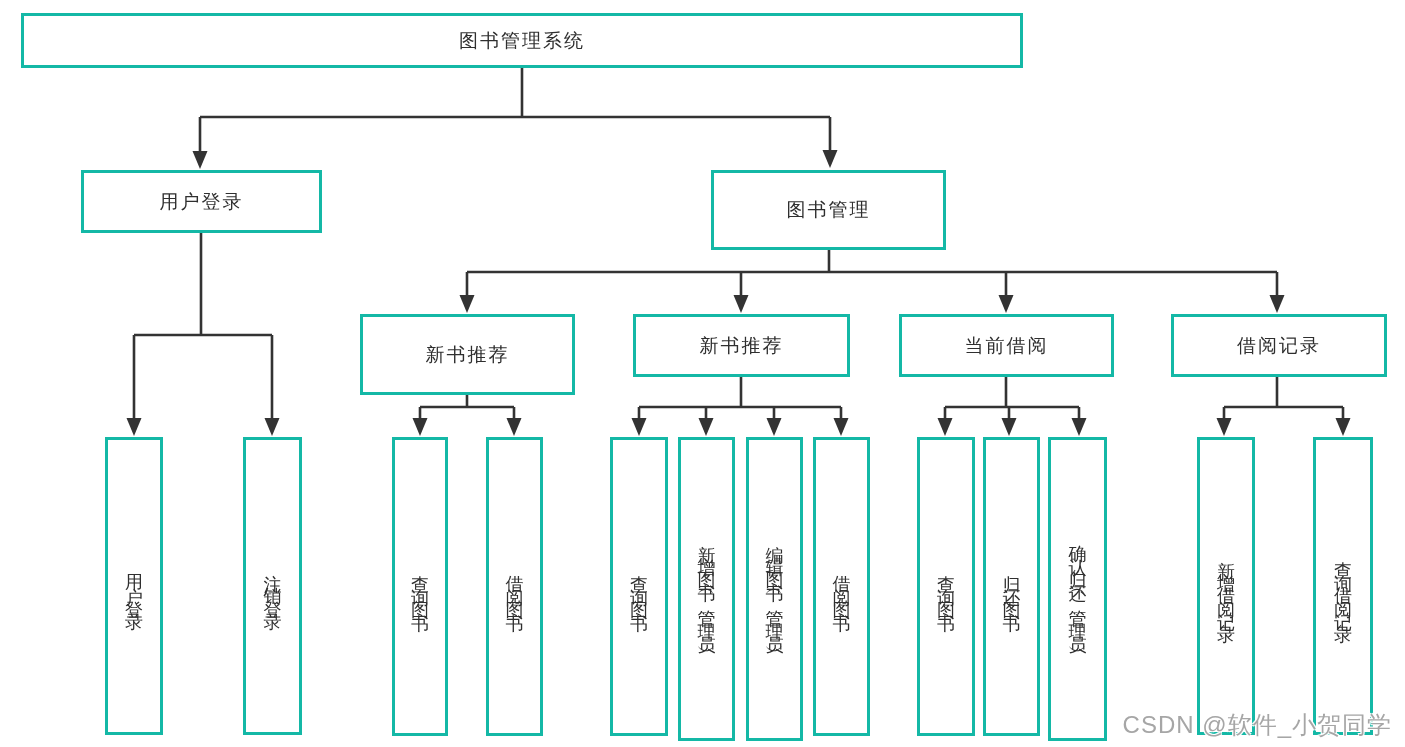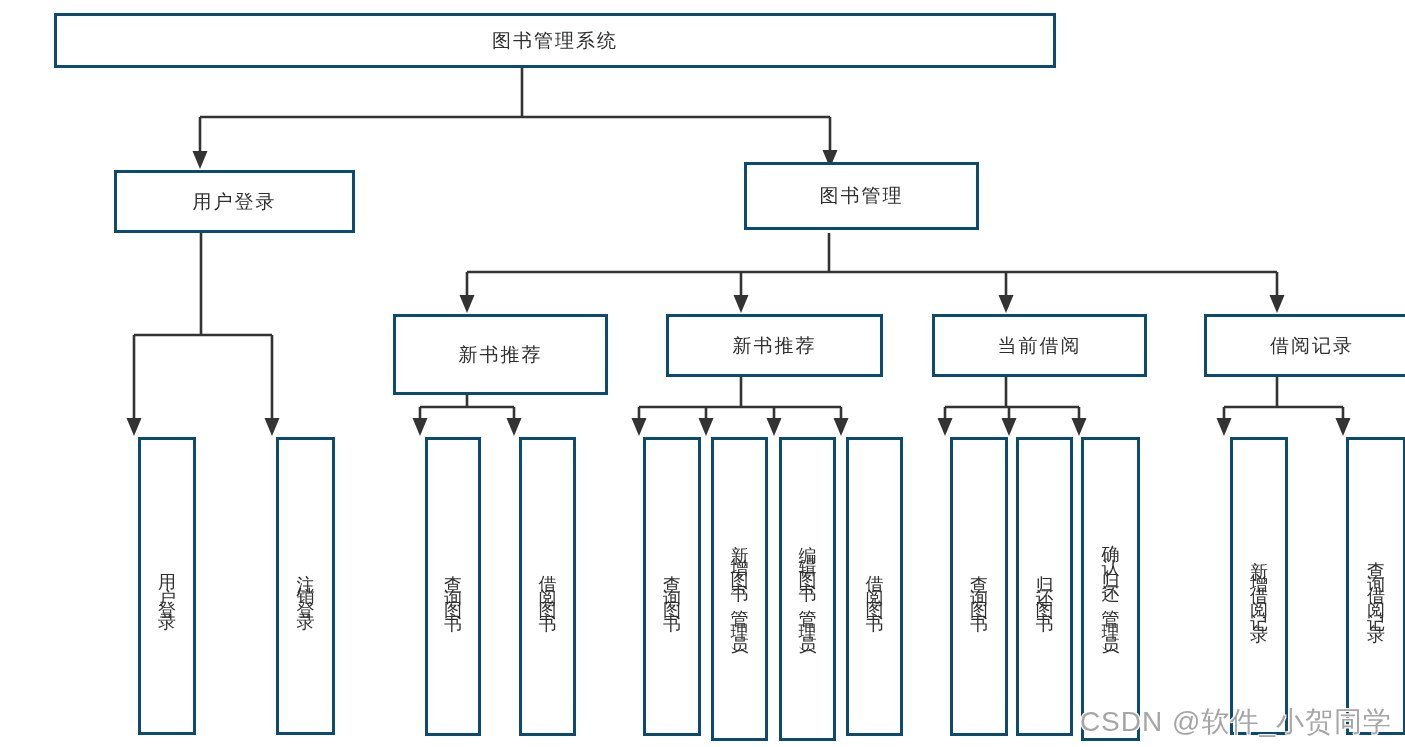--- a/index.html
+++ b/index.html
@@ -4,33 +4,32 @@
 <style>
   html,body{margin:0;padding:0;background:#fff;}
   #canvas{
     position:relative;width:1405px;height:747px;background:#ffffff;overflow:hidden;
     font-family:"Liberation Sans","DejaVu Sans",sans-serif;color:#2f2f2f;
   }
   #wires{position:absolute;left:0;top:0;width:1405px;height:747px;z-index:0;}
   #wires path{stroke:#333333;stroke-width:2.6;fill:none;}
   #wires polygon{fill:#333333;stroke:none;}
   .box{
-    position:absolute;box-sizing:border-box;background:#ffffff;border:3px solid #0c4a6e;
+    position:absolute;box-sizing:border-box;background:#ffffff;border:3px solid #14b8a6;
     display:flex;align-items:center;justify-content:center;z-index:1;
     white-space:nowrap;
-    margin-left:33px;
   }
   .h-box{font-size:19px;letter-spacing:2px;}
   .v-box{
     writing-mode:vertical-rl;text-orientation:mixed;
     font-size:18px;letter-spacing:13px;line-height:1;
   }
   #watermark{
     position:absolute;right:13px;bottom:6px;z-index:3;
-    font-size:28px;letter-spacing:1px;color:#a6a6a6;
+    font-size:24px;letter-spacing:1px;color:#a6a6a6;
     text-shadow:1px 1px 0 rgba(255,255,255,.95), -1px -1px 0 rgba(255,255,255,.95), 1px -1px 0 rgba(255,255,255,.95), -1px 1px 0 rgba(255,255,255,.95);
   }
 </style>
 </head>
 <body>
 
 <div id="canvas">
 
   <svg id="wires" viewBox="0 0 1405 747" xmlns="http://www.w3.org/2000/svg">
     <g>
@@ -71,21 +70,21 @@
     <g>
       <path d="M1277 377 V407 M1224 407 H1343 M1224 407 V421 M1343 407 V421"></path>
       <polygon points="1216.5,418 1231.5,418 1224,436"></polygon>
       <polygon points="1335.5,418 1350.5,418 1343,436"></polygon>
     </g>
   </svg>
 
   <div class="box h-box" style="left:21px;top:13px;width:1002px;height:55px">图书管理系统</div>
 
   <div class="box h-box" style="left:81px;top:170px;width:241px;height:63px">用户登录</div>
-  <div class="box h-box" style="left:711px;top:162px;width:235px;height:68px">图书管理</div>
+  <div class="box h-box" style="left:711px;top:170px;width:235px;height:80px">图书管理</div>
 
   <div class="box h-box" style="left:360px;top:314px;width:215px;height:81px">新书推荐</div>
   <div class="box h-box" style="left:633px;top:314px;width:217px;height:63px">新书推荐</div>
   <div class="box h-box" style="left:1171px;top:314px;width:216px;height:63px">借阅记录</div>
   <div class="box h-box" style="left:899px;top:314px;width:215px;height:63px">当前借阅</div>
 
   <div class="box v-box" style="left:105px;top:437px;width:58px;height:298px">用户登录</div>
   <div class="box v-box" style="left:243px;top:437px;width:59px;height:298px">注销登录</div>
 
   <div class="box v-box" style="left:392px;top:437px;width:56px;height:299px">查询图书</div>

